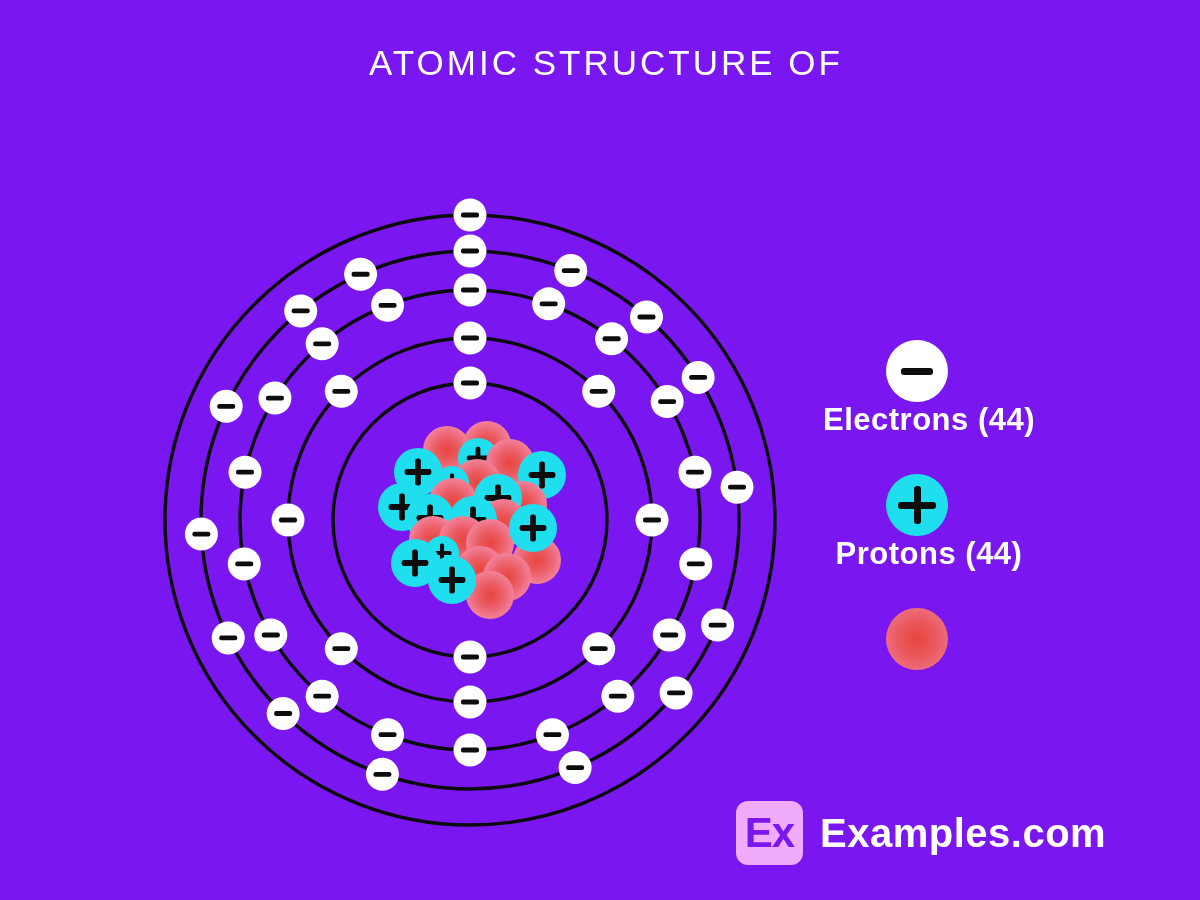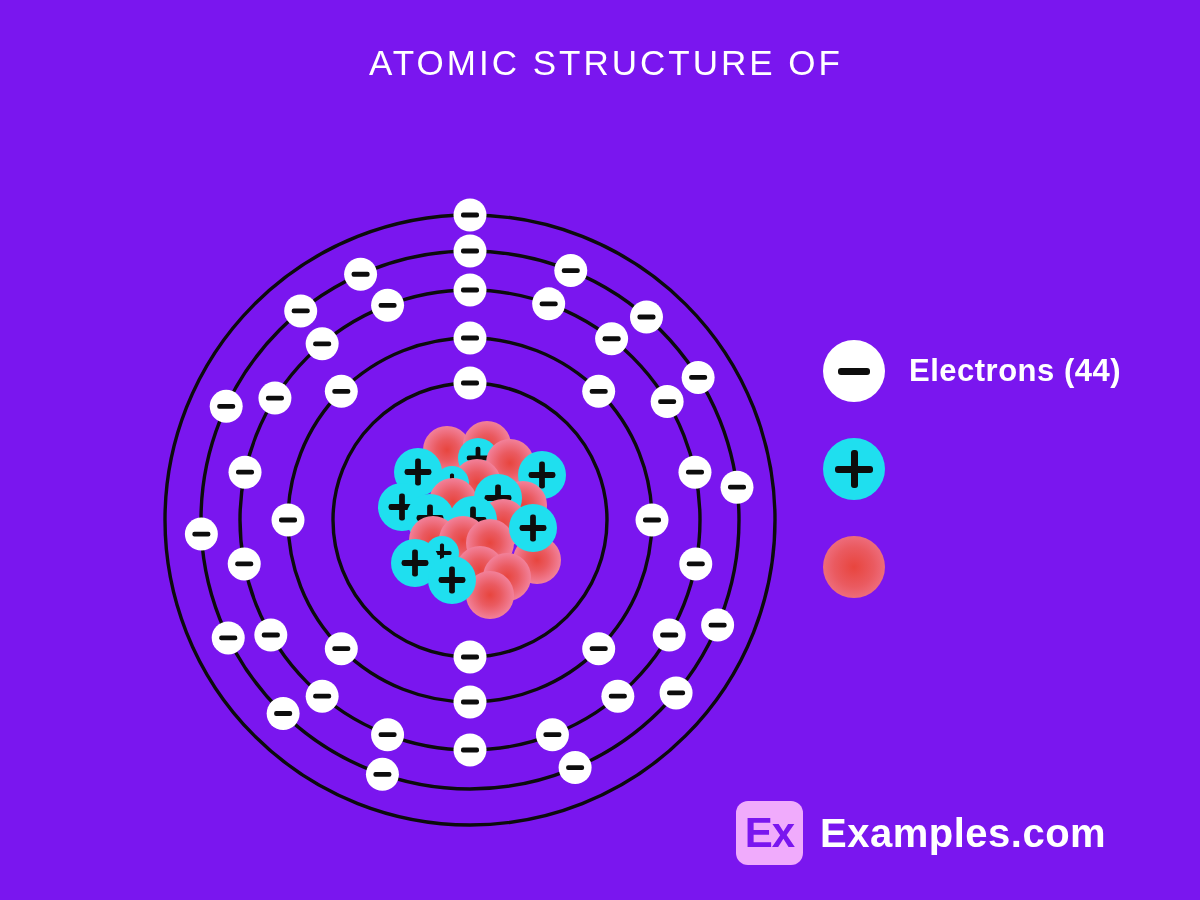--- a/index.html
+++ b/index.html
@@ -8,21 +8,21 @@
     background:#7A16EF;
     font-family:"Liberation Sans", sans-serif;
   }
   .title{
     position:absolute;top:32px;left:6px;width:100%;
     text-align:center;color:#ffffff;font-weight:400;
     font-size:35px;line-height:61px;letter-spacing:3px;
   }
   .atom-svg{position:absolute;left:0;top:0;}
   .legend{position:absolute;left:823px;top:340px;}
-  .legend-row{display:flex;align-items:center;margin-bottom:36px;}
+  .legend-row{display:flex;align-items:center;margin-bottom:36px;flex-direction:column;}
   .chip{
     width:62px;height:62px;border-radius:50%;flex:0 0 auto;
     display:flex;align-items:center;justify-content:center;margin-right:24px;
   }
   .chip.electron{background:#ffffff;}
   .chip.proton{background:#1FDFEF;}
   .chip.neutron{background:radial-gradient(circle at 50% 50%, #E8453E 0%, #EA5A60 45%, #F2819A 100%);}
   .minus-shape{width:32px;height:7px;background:#0d0d0d;border-radius:3px;}
   .plus-shape{position:relative;width:38px;height:38px;}
   .plus-shape::before{content:"";position:absolute;left:0;top:15.5px;width:38px;height:7px;background:#0d0d0d;border-radius:3px;}
@@ -202,20 +202,21 @@
   <div class="legend-row">
     <span class="chip electron">
       <span class="minus-shape"></span>
     </span>
     <span class="legend-label">Electrons (44)</span>
   </div>
   <div class="legend-row">
     <span class="chip proton">
       <span class="plus-shape"></span>
     </span>
+    <span class="legend-label">Protons (44)</span>
   </div>
   <div class="legend-row">
     <span class="chip neutron"></span>
   </div>
 </div>
 
 <div class="branding">
   <div class="brand-badge">
     <span>Ex</span>
   </div>

